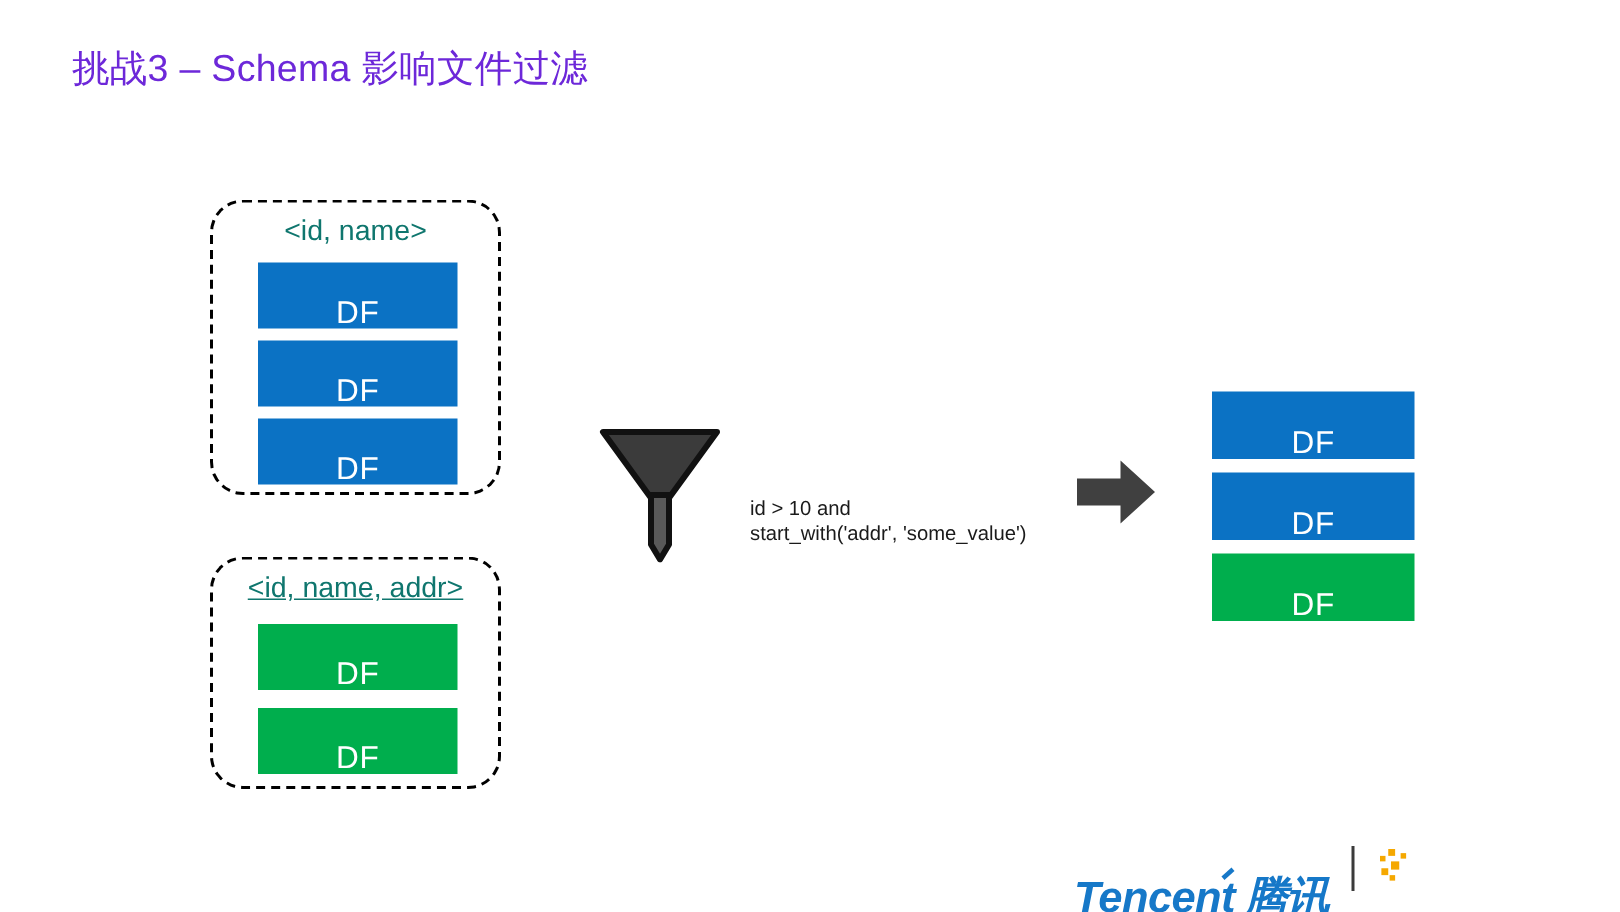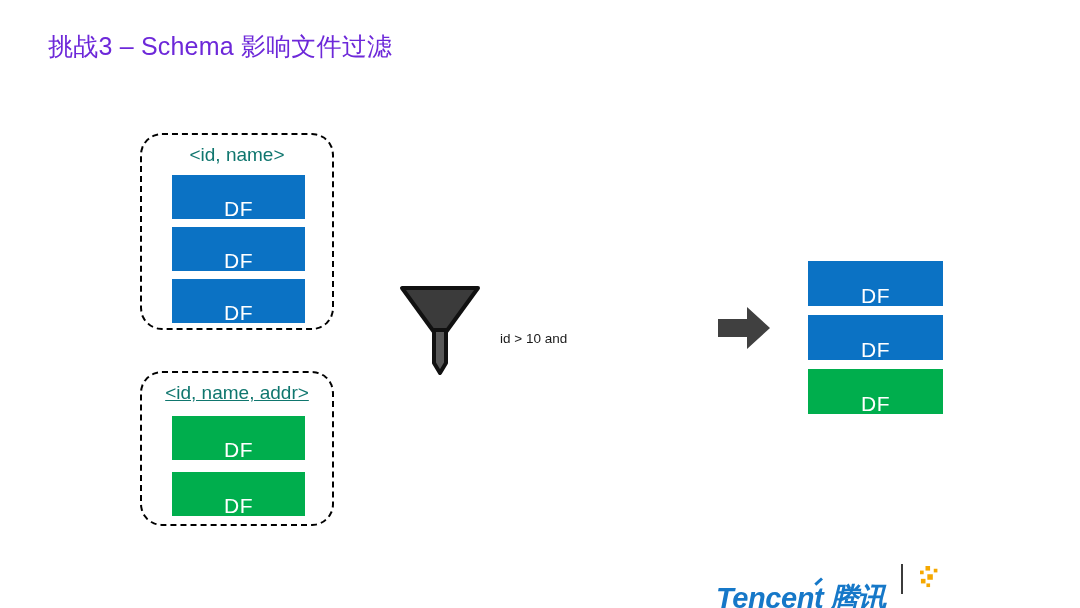--- a/index.html
+++ b/index.html
@@ -183,20 +183,21 @@
 
 <div class="funnel">
   <svg viewBox="0 0 82 90" width="82" height="90" xmlns="http://www.w3.org/2000/svg">
     <polygon points="3,3 79,3 47,47 35,47" fill="#3b3b3b" stroke="#111111" stroke-width="4" stroke-linejoin="round"></polygon>
     <polygon points="35,45 47,45 47,78 41,88 35,78" fill="#595959" stroke="#111111" stroke-width="4" stroke-linejoin="round"></polygon>
   </svg>
 </div>
 
 <div class="filter-text">
   <div>id &gt; 10 and</div>
+  <div>start_with('addr', 'some_value')</div>
 </div>
 
 <div class="arrow">
   <svg viewBox="0 0 52 44" width="52" height="44" xmlns="http://www.w3.org/2000/svg">
     <polygon points="0,13 29,13 29,1 52,22 29,43 29,31 0,31" fill="#404040"></polygon>
   </svg>
 </div>
 
 <div class="df-box df-blue" style="left:808px; top:261px; width:135px; height:45px;">
   <span>DF</span>

